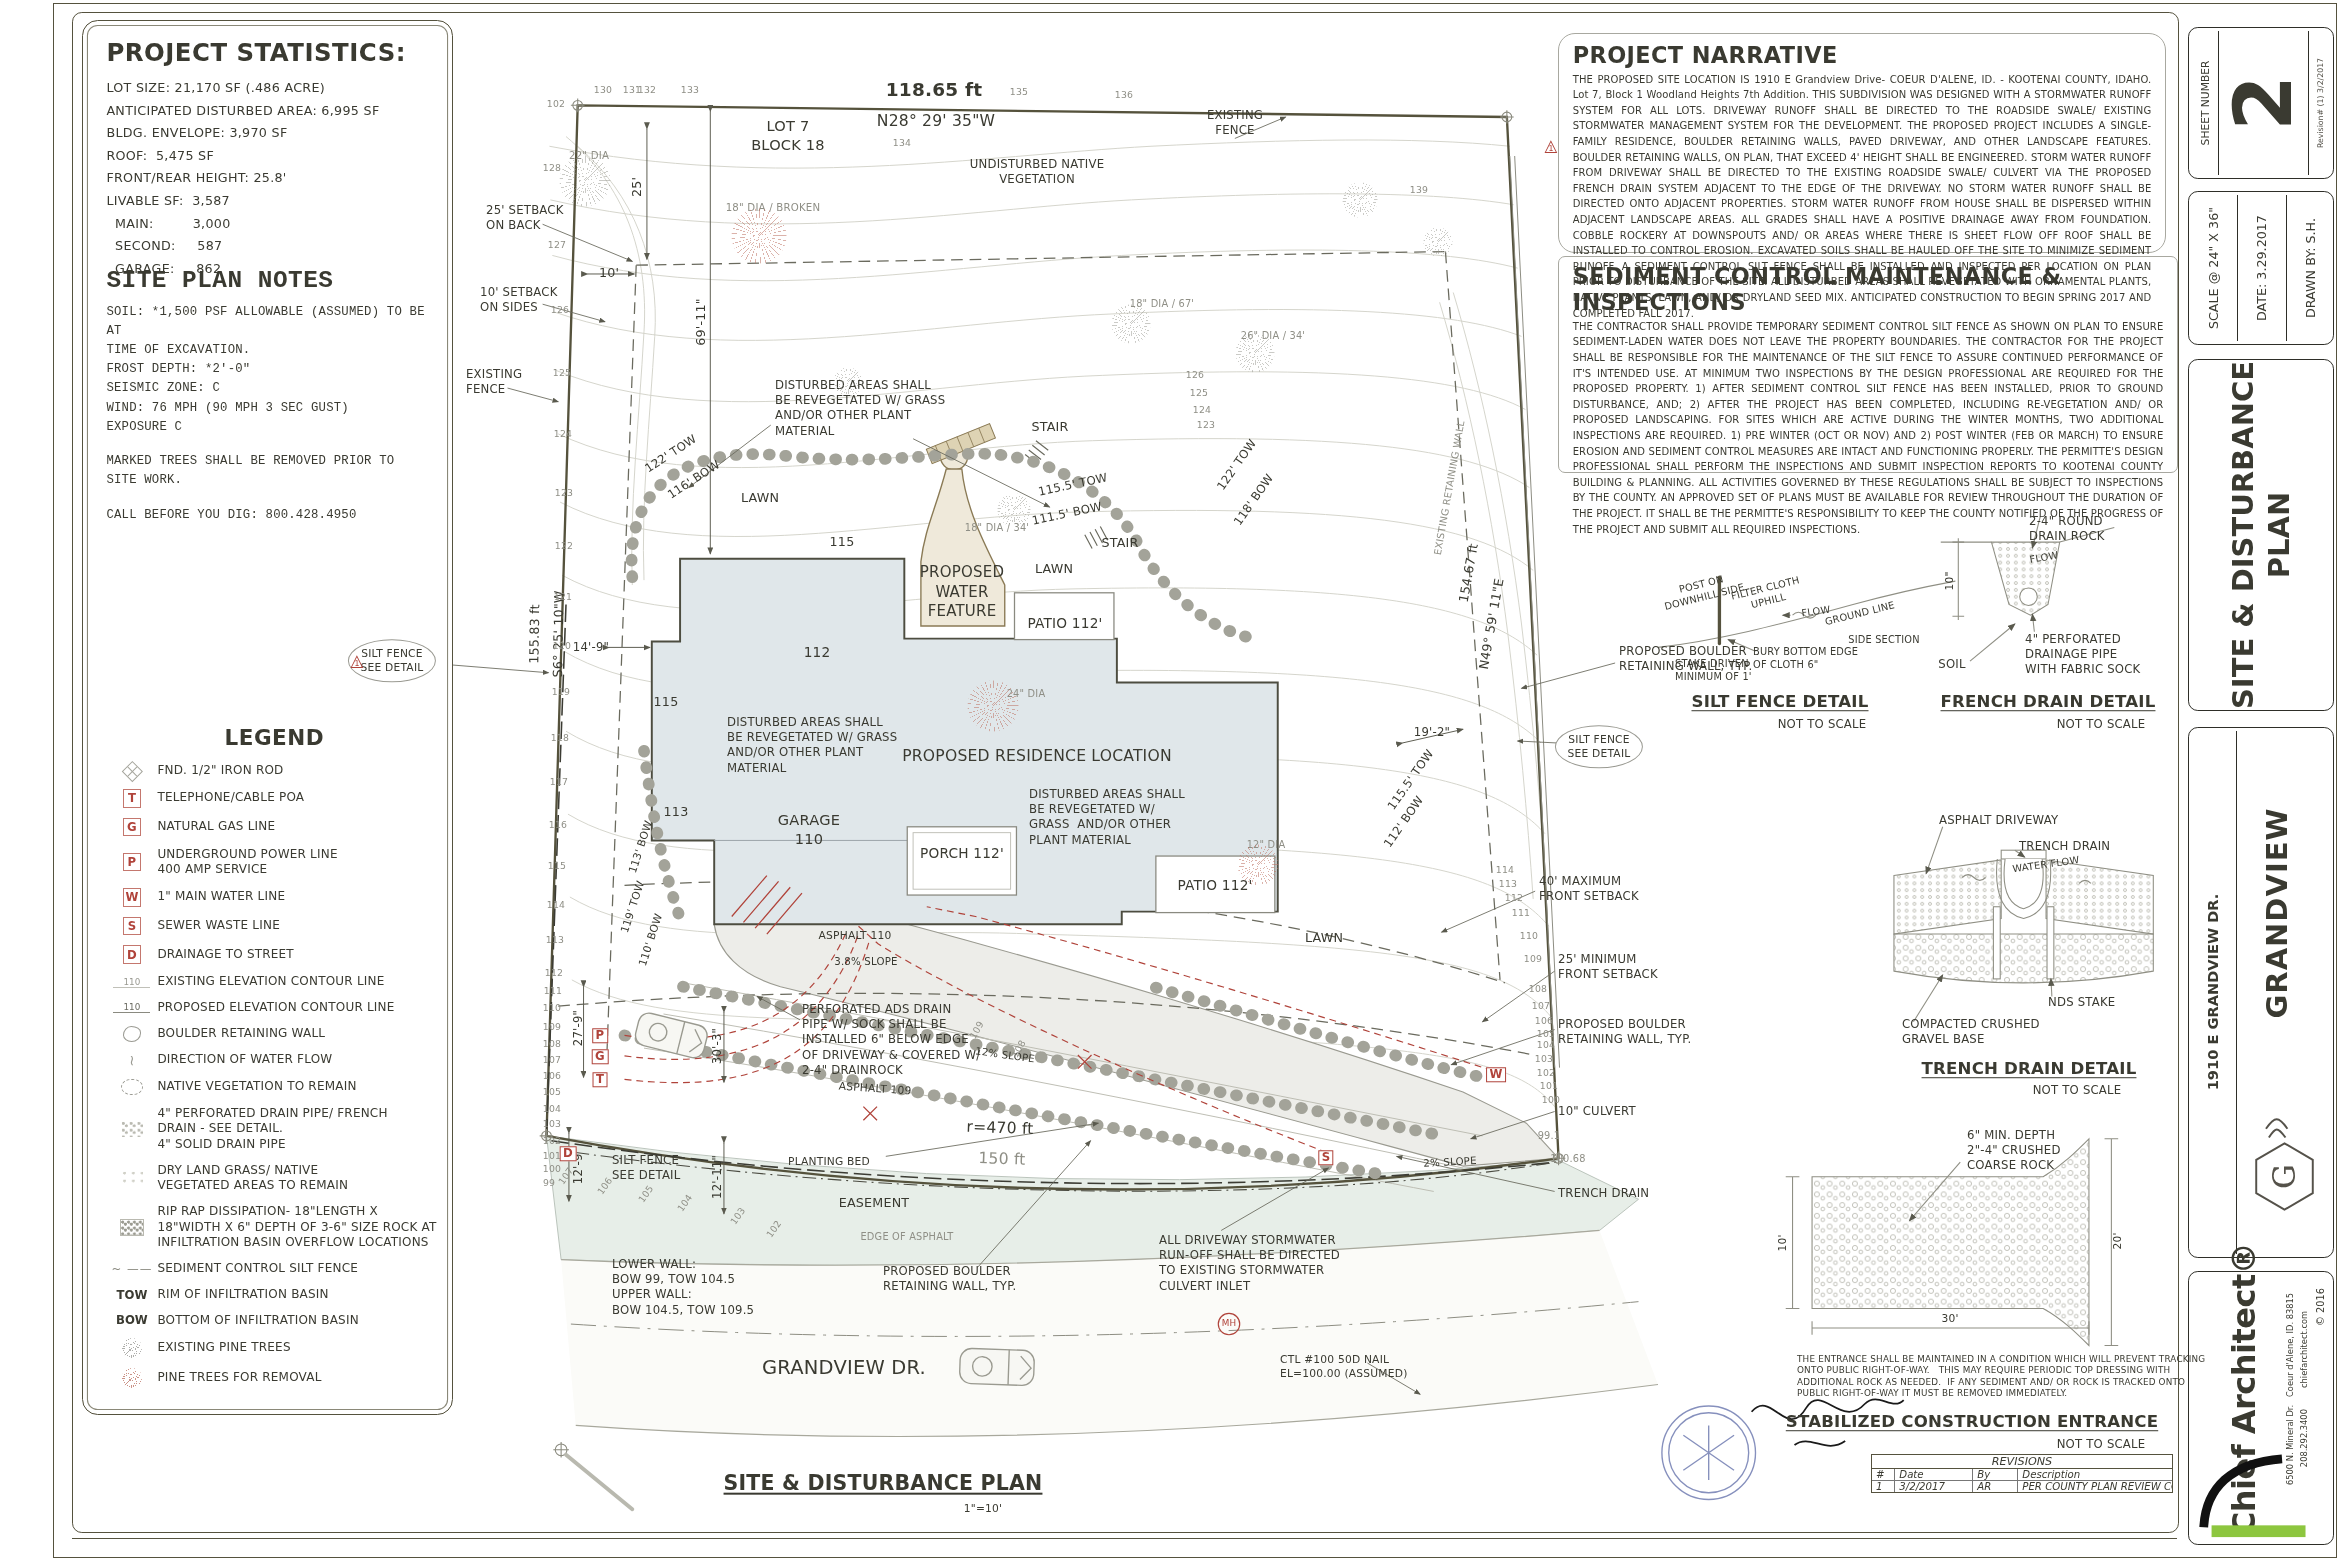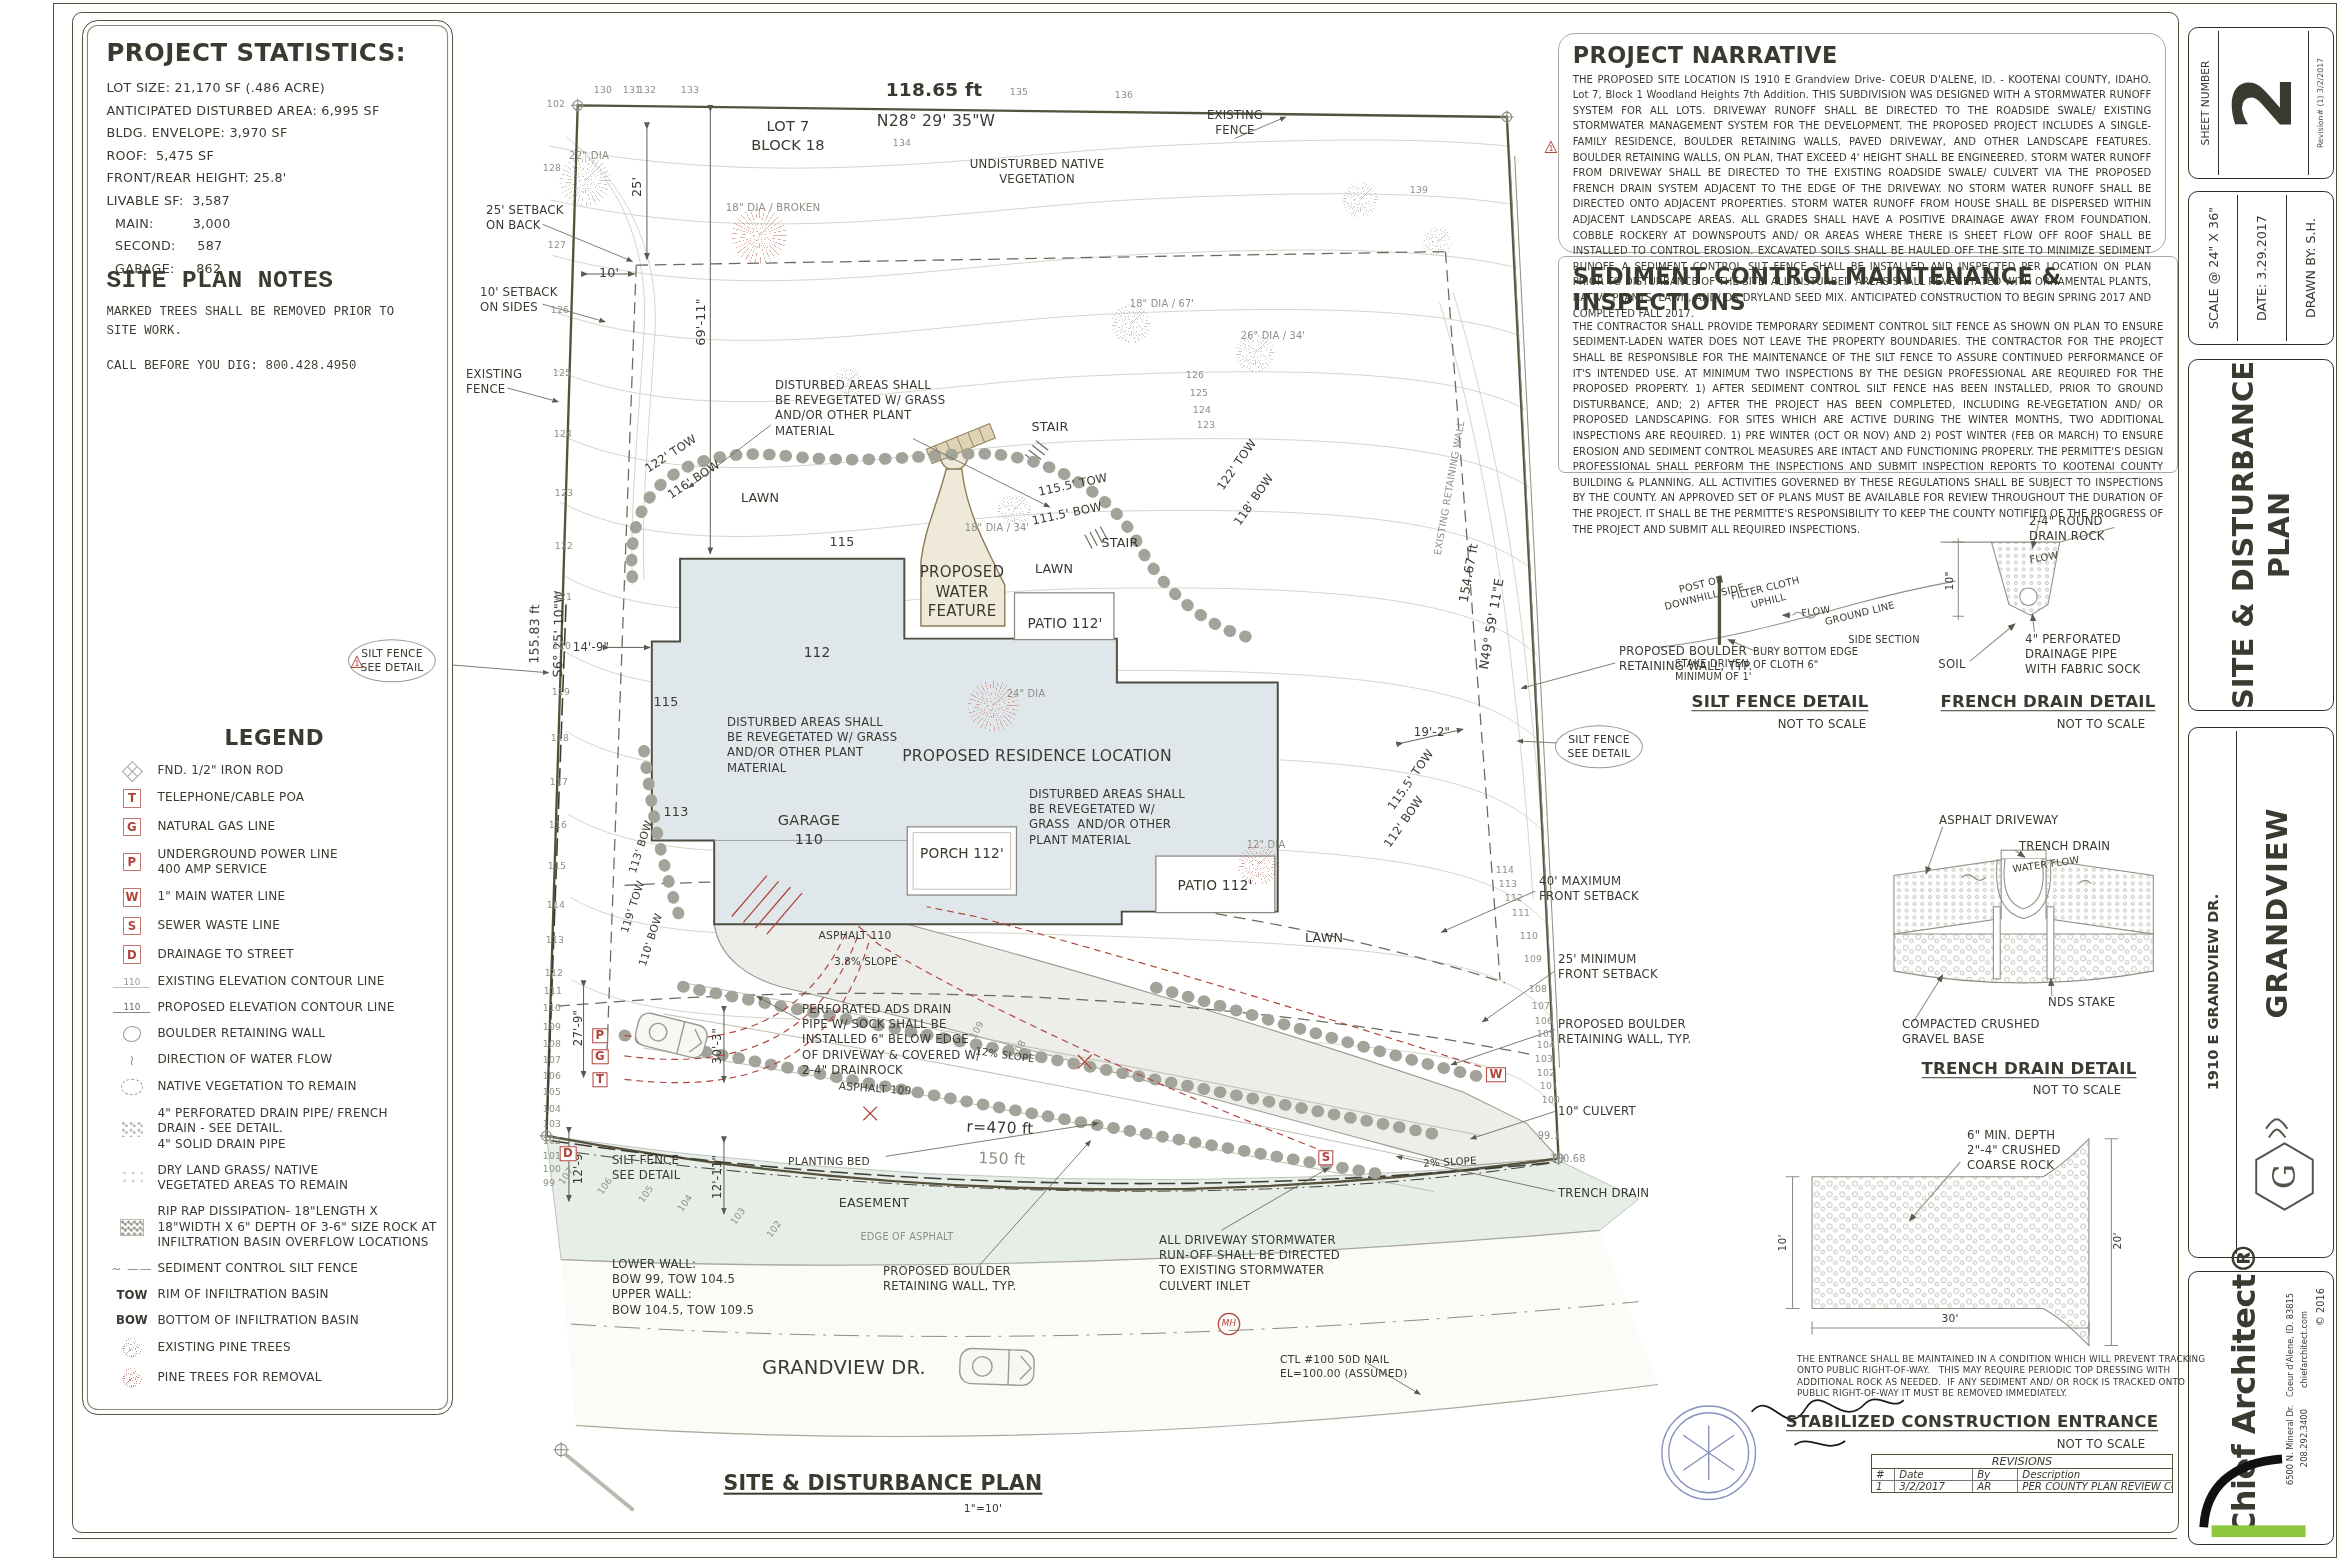--- a/index.html
+++ b/index.html
@@ -323,20 +323,26 @@
           <div class="tline">FRONT/REAR HEIGHT: 25.8'</div>
           <div class="tline">LIVABLE SF:  3,587</div>
           <div class="tline">  MAIN:         3,000</div>
           <div class="tline">  SECOND:     587</div>
           <div class="tline">  GARAGE:     862</div>
         </div>
     </div>
     <div id="notes">
       <div class="ptitle">SITE PLAN NOTES</div>
       <div>
+          <div class="tpar">SOIL: *1,500 PSF ALLOWABLE (ASSUMED) TO BE AT
+TIME OF EXCAVATION.
+FROST DEPTH: *2'-0"
+SEISMIC ZONE: C
+WIND: 76 MPH (90 MPH 3 SEC GUST)
+EXPOSURE C</div>
           <div class="tpar">MARKED TREES SHALL BE REMOVED PRIOR TO
 SITE WORK.</div>
           <div class="tpar">CALL BEFORE YOU DIG: 800.428.4950</div>
         </div>
     </div>
     <div id="legend">
       <div class="ptitle">LEGEND</div>
       <div>
           <div class="lrow">
             <span class="sym sym-rod"></span>
@@ -623,21 +629,21 @@
 BOW 104.5, TOW 109.5</span>
         <span class="ann l" style="left: 883px; top: 1279px; font-size: 11.7px; transform: translate(0px, -50%); transform-origin: left center;">PROPOSED BOULDER
 RETAINING WALL, TYP.</span>
         <span class="ann l" style="left: 1159px; top: 1263px; font-size: 11.7px; transform: translate(0px, -50%); transform-origin: left center;">ALL DRIVEWAY STORMWATER
 RUN-OFF SHALL BE DIRECTED
 TO EXISTING STORMWATER
 CULVERT INLET</span>
         <span class="ann " style="left: 844px; top: 1368px; font-size: 19.5px; transform: translate(-50%, -50%); transform-origin: center center;">GRANDVIEW DR.</span>
         <span class="ann l" style="left: 1280px; top: 1367px; font-size: 10.7px; transform: translate(0px, -50%); transform-origin: left center;">CTL #100 50D NAIL
 EL=100.00 (ASSUMED)</span>
-        <span class="ann red" style="left: 1229px; top: 1324px; font-size: 8.8px; transform: translate(-50%, -50%); transform-origin: center center; font-style: italic;">MH</span>
+        <span class="ann red" style="left: 1229px; top: 1324px; font-size: 8.8px; transform: translate(-50%, -50%); transform-origin: center center;">MH</span>
         <span class="ann b u" style="left: 883px; top: 1483px; font-size: 20.5px; transform: translate(-50%, -50%); transform-origin: center center;">SITE &amp; DISTURBANCE PLAN</span>
         <span class="ann " style="left: 983px; top: 1509px; font-size: 10.7px; transform: translate(-50%, -50%); transform-origin: center center;">1"=10'</span>
         <span class="ann cloud" style="left: 392px; top: 661px; font-size: 10.7px; transform: translate(-50%, -50%); transform-origin: center center;">SILT FENCE
 SEE DETAIL</span>
         <span class="ann red" style="left: 357px; top: 661px; font-size: 16.6px; transform: translate(-50%, -50%); transform-origin: center center;">△</span>
         <span class="ann red" style="left: 357px; top: 664px; font-size: 7.8px; transform: translate(-50%, -50%); transform-origin: center center;">1</span>
         <span class="ann red" style="left: 1551px; top: 146px; font-size: 16.6px; transform: translate(-50%, -50%); transform-origin: center center;">△</span>
         <span class="ann red" style="left: 1551px; top: 149px; font-size: 7.8px; transform: translate(-50%, -50%); transform-origin: center center;">1</span>
         <span class="ann rb" style="left: 600px; top: 1036px; font-size: 11.7px; transform: translate(-50%, -50%); transform-origin: center center;">P</span>
         <span class="ann rb" style="left: 600px; top: 1057px; font-size: 11.7px; transform: translate(-50%, -50%); transform-origin: center center;">G</span>

